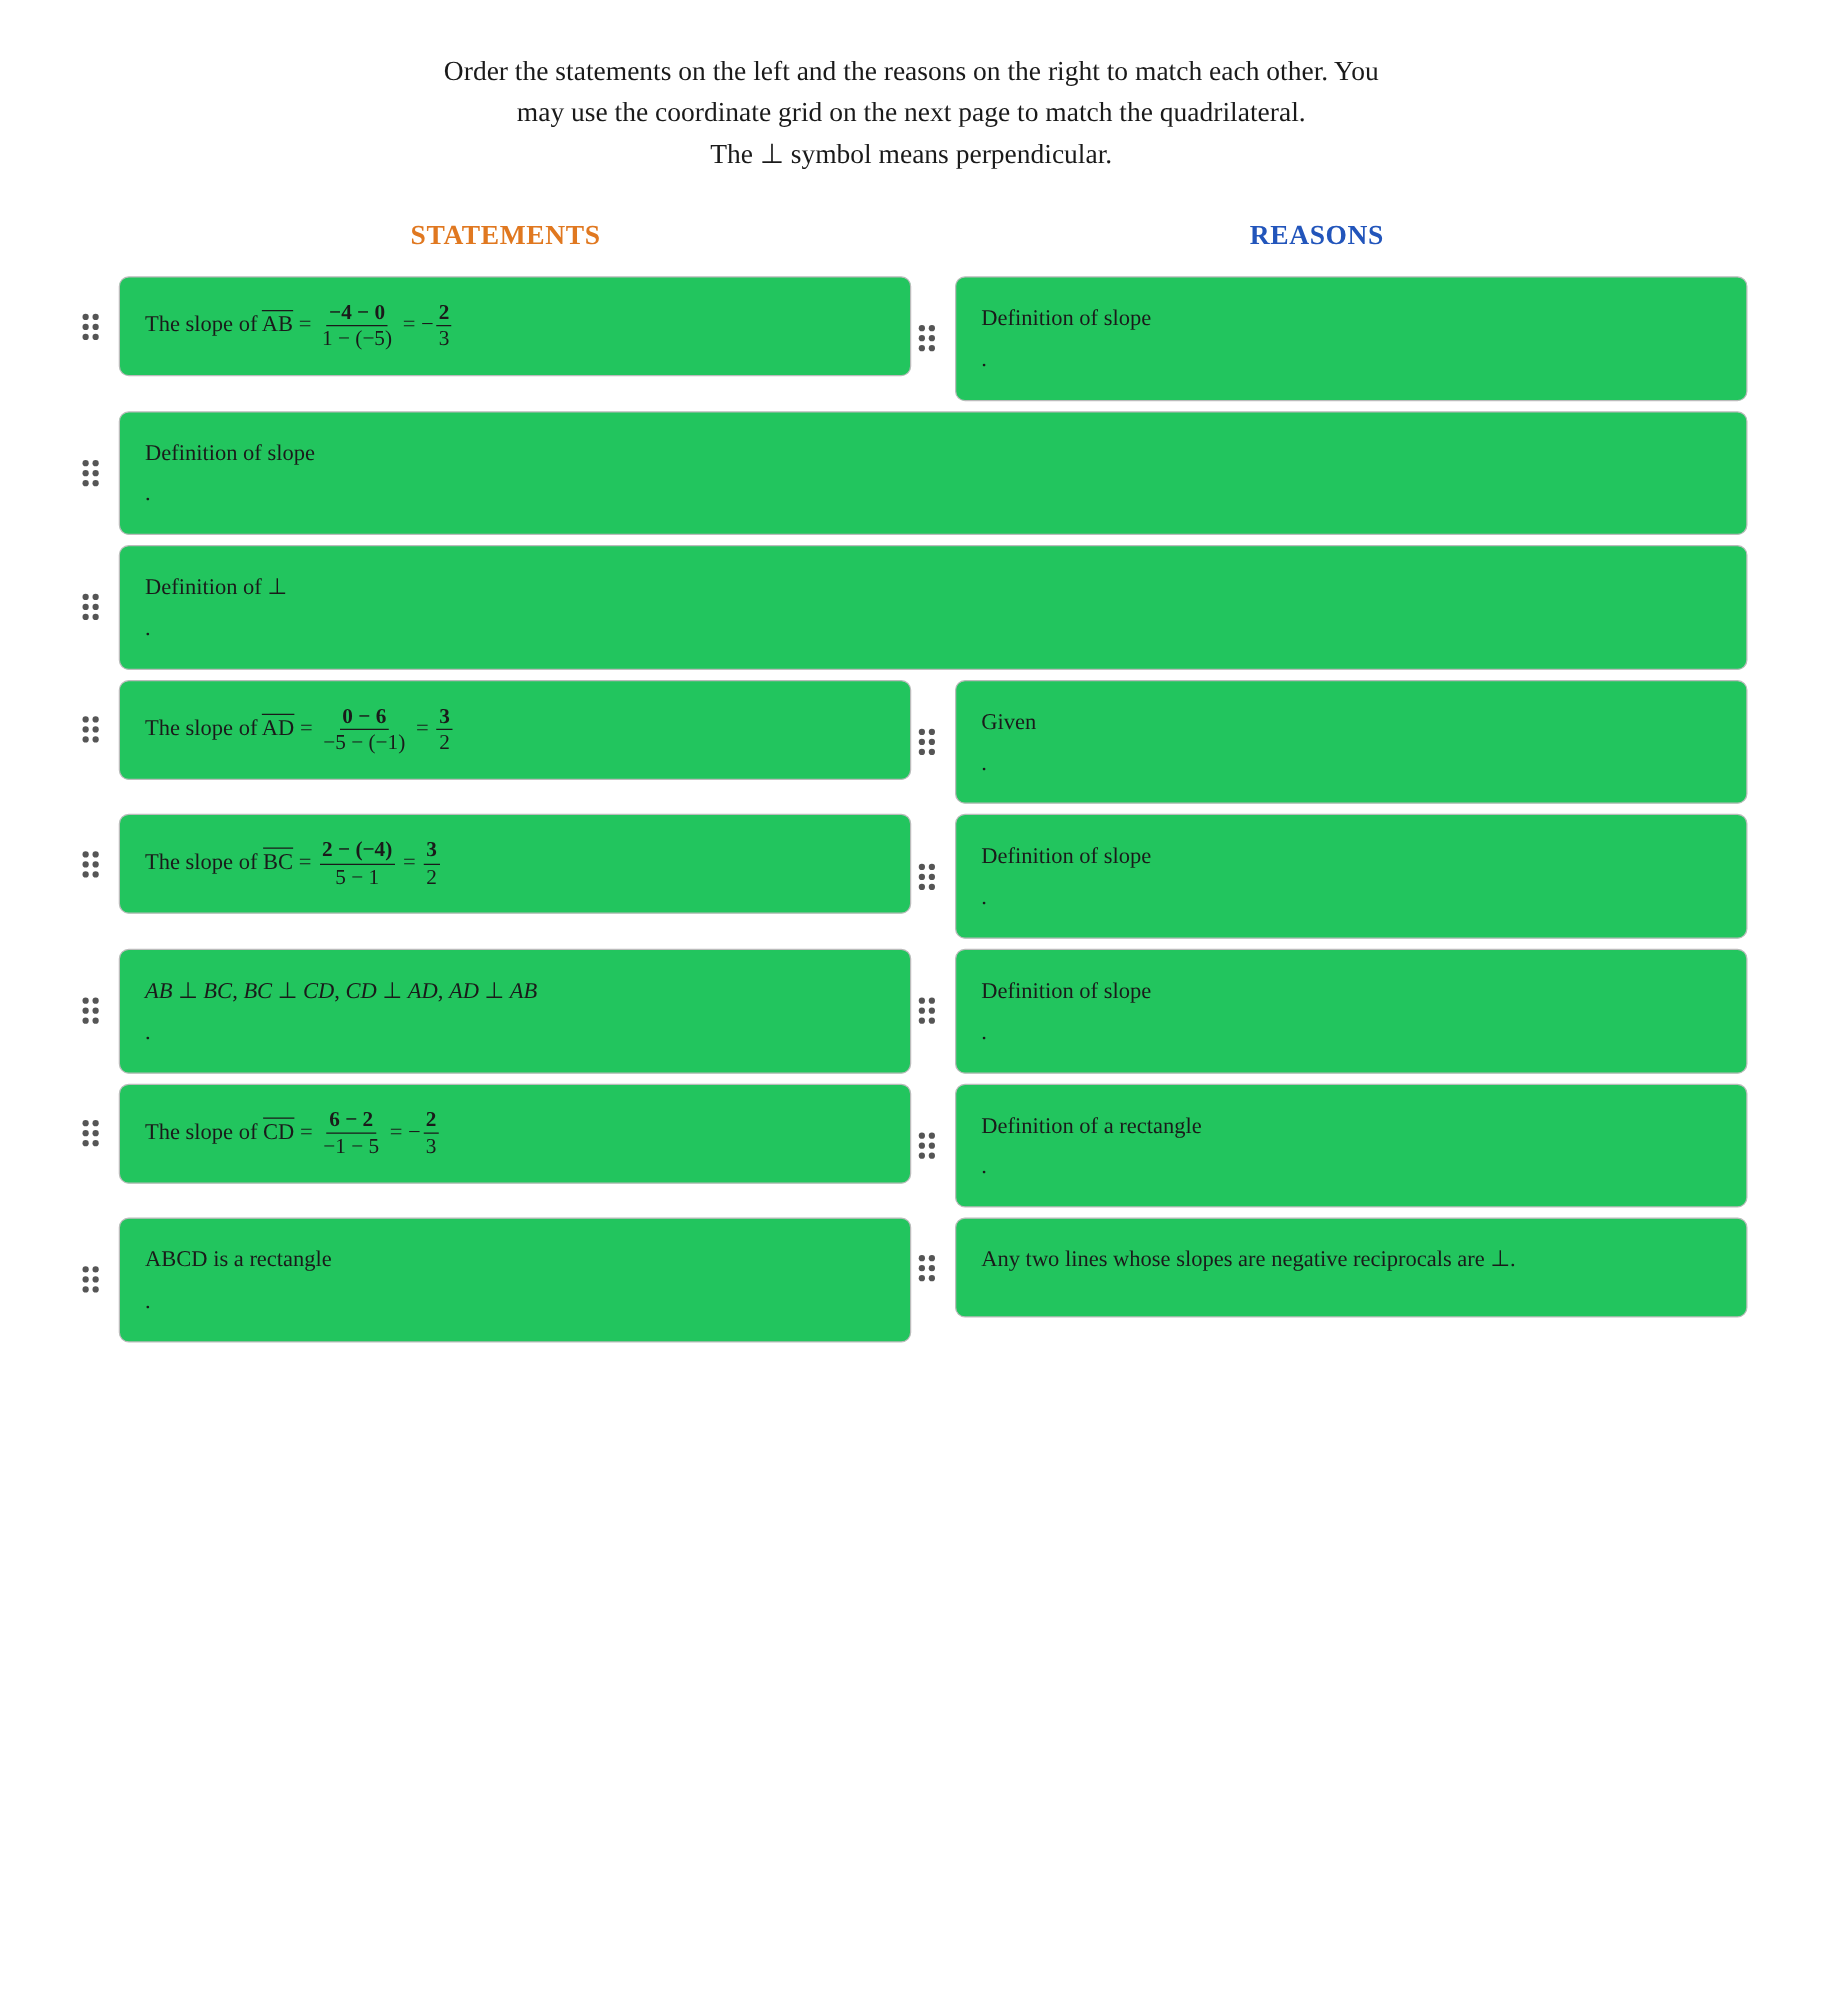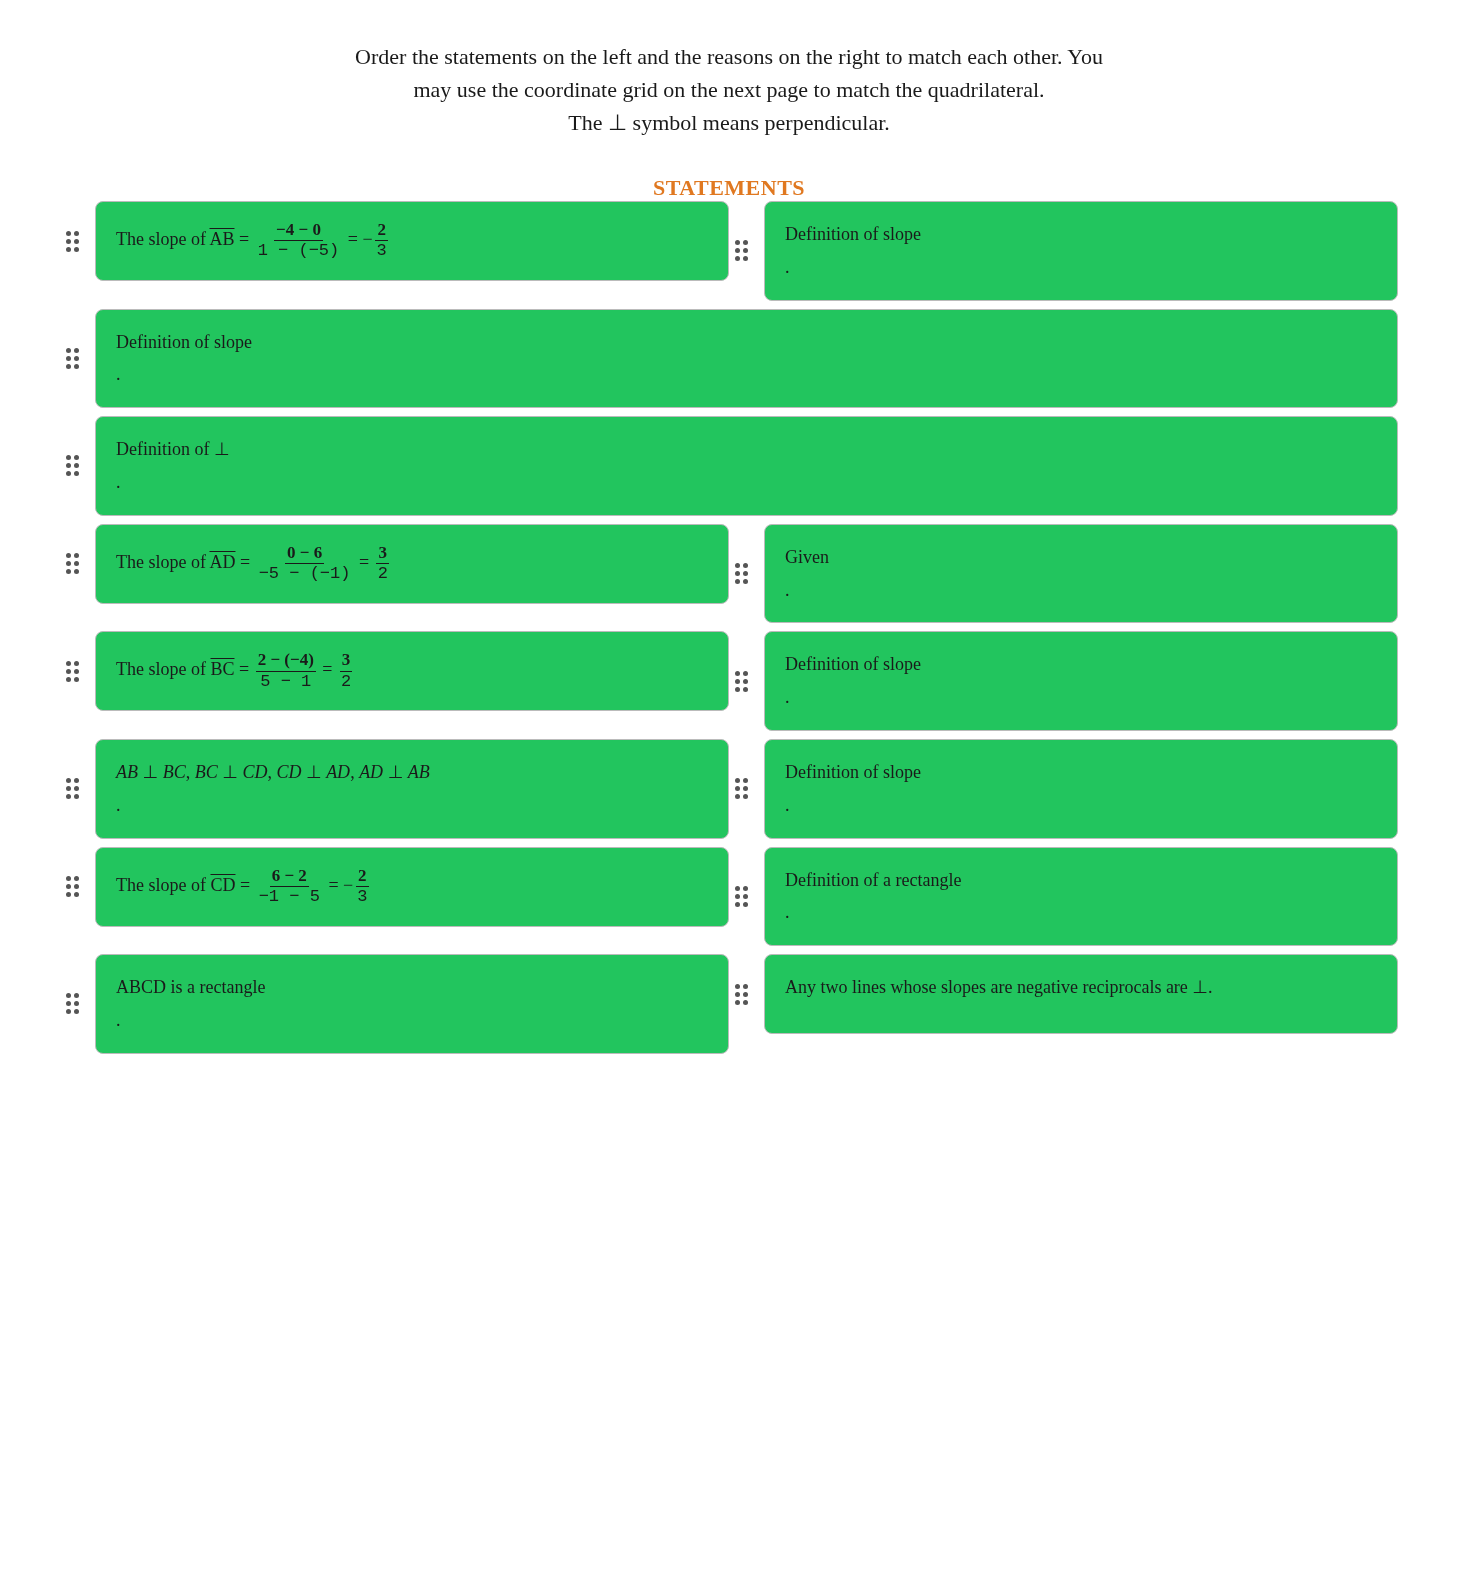--- a/index.html
+++ b/index.html
@@ -15,20 +15,21 @@
       text-align: center;
       font-size: 22px;
       line-height: 1.5;
       margin-bottom: 36px;
       max-width: 900px;
       margin-left: auto;
       margin-right: auto;
     }
     .columns-header {
       display: flex;
+      margin-bottom: 20px;
       padding: 0 20px;
     }
     .col-header {
       flex: 1;
       text-align: center;
       font-size: 22px;
       font-weight: bold;
       letter-spacing: 0.5px;
     }
     .col-header.statements { color: #e07820; }
@@ -86,21 +87,20 @@
     }
     .fraction .num {
       border-bottom: 1px solid #1a1a1a;
       padding: 0 2px;
       text-align: center;
       font-weight: bold;
     }
     .fraction .den {
       padding: 0 2px;
       text-align: left;
-      font-family: Liberation Mono, monospace;
     }
     .overline {
       text-decoration: overline;
     }
     .italic-text {
       font-style: italic;
     }
     .half-col {
       flex: 1;
       display: flex;
@@ -112,20 +112,21 @@
 <body>
 
 <div class="header">
   <span>Order the statements on the left and the reasons on the right to match each other. You</span><br>
   <span>may use the coordinate grid on the next page to match the quadrilateral.</span><br>
   <span>The ⊥ symbol means perpendicular.</span>
 </div>
 
 <div class="columns-header">
   <div class="col-header statements">STATEMENTS</div>
+  <div class="col-header reasons">REASONS</div>
 </div>
 
 <div class="rows-container" id="rows-container">
 <div class="pair-row">
     <div class="half-col">
       <div class="drag-handle">
         <div class="drag-dot-row">
           <div class="drag-dot"></div>
           <div class="drag-dot"></div>
         </div>

